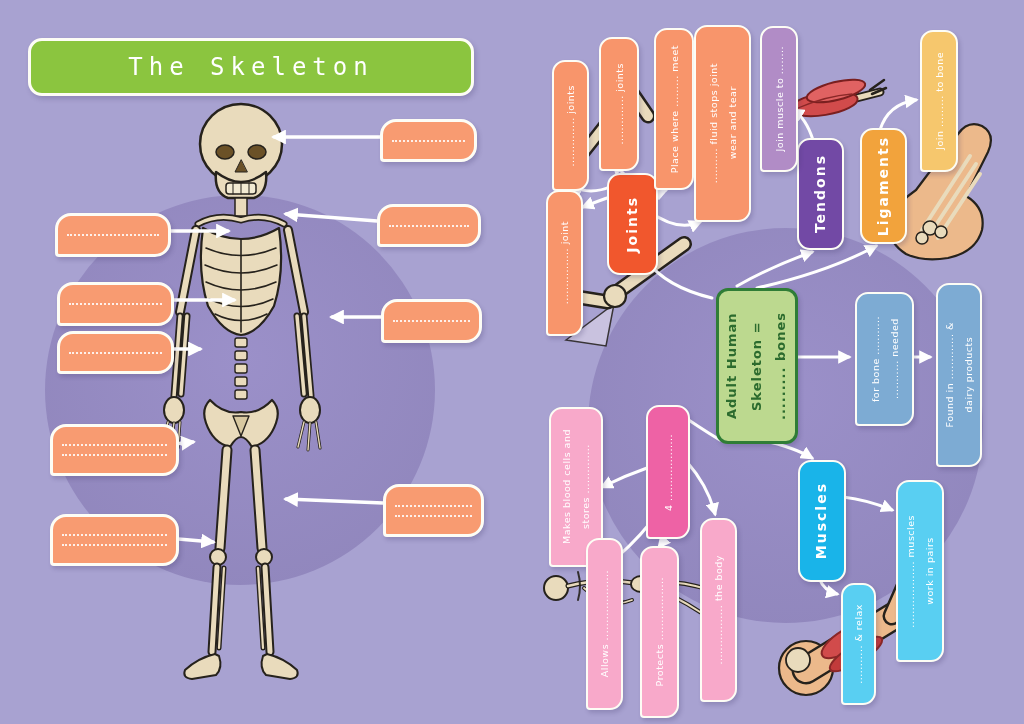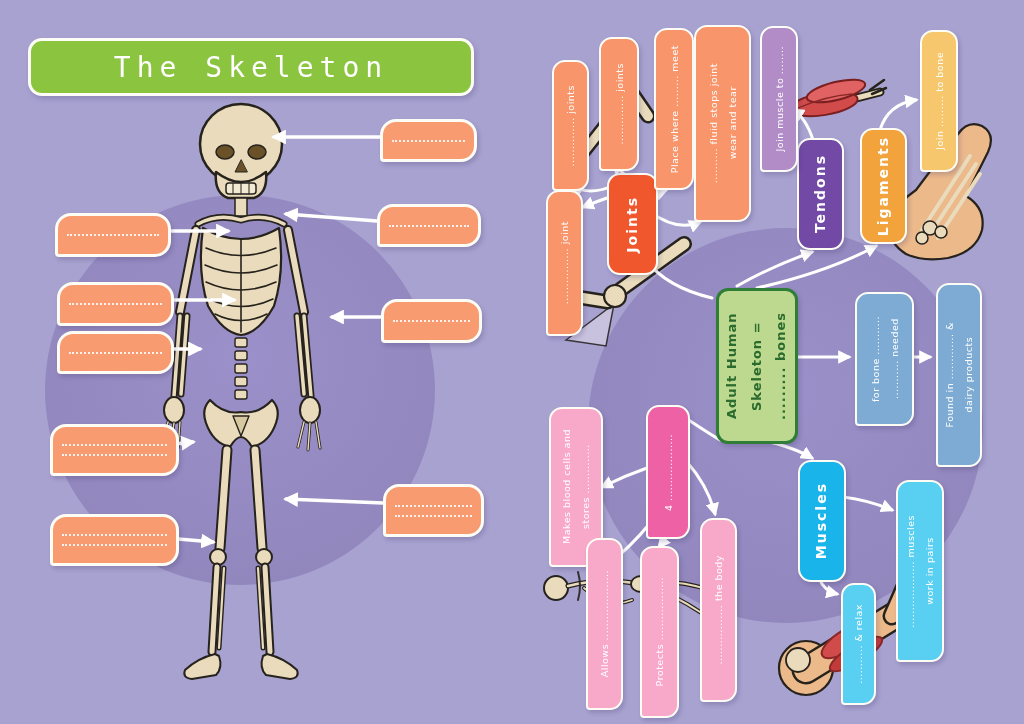--- a/index.html
+++ b/index.html
@@ -6,21 +6,21 @@
   body{width:1024px;height:724px;position:relative;overflow:hidden;
        background:#a8a2d1;font-family:"DejaVu Sans",sans-serif;}
   .circle{position:absolute;border-radius:50%;z-index:0;
           background:radial-gradient(circle at 50% 42%, #9b90c9 0%, #9187bd 78%, #8d82b9 100%);}
   
   .title-box{position:absolute;left:28px;top:38px;width:440px;height:52px;z-index:3;
              background:#8bc53f;border:3px solid #fdfdf5;border-radius:14px;
              display:flex;align-items:center;justify-content:center;
              box-shadow:2px 3px 5px rgba(60,50,100,.22);}
   .title-box span{color:#fff;font-family:"DejaVu Sans Mono",monospace;
-                  font-size:28px;letter-spacing:6px;}
+                  font-size:24px;letter-spacing:6px;}
   .lbox{position:absolute;z-index:3;background:#f89b71;border:3px solid #fdfdf5;
         border-radius:16px 16px 16px 4px;
         display:flex;flex-direction:column;justify-content:center;gap:8px;padding:0 9px;
         box-shadow:2px 3px 4px rgba(60,50,100,.22);}
   .dotline{border-bottom:2px dotted rgba(255,255,255,.85);height:0;}
   
   .vbox{position:absolute;z-index:3;border:2.5px solid #fdfdf5;border-radius:13px 13px 13px 4px;
         display:flex;align-items:center;justify-content:center;
         box-shadow:2px 3px 4px rgba(60,50,100,.22);}
   .vtext{writing-mode:vertical-rl;transform:rotate(180deg);color:#fff;

